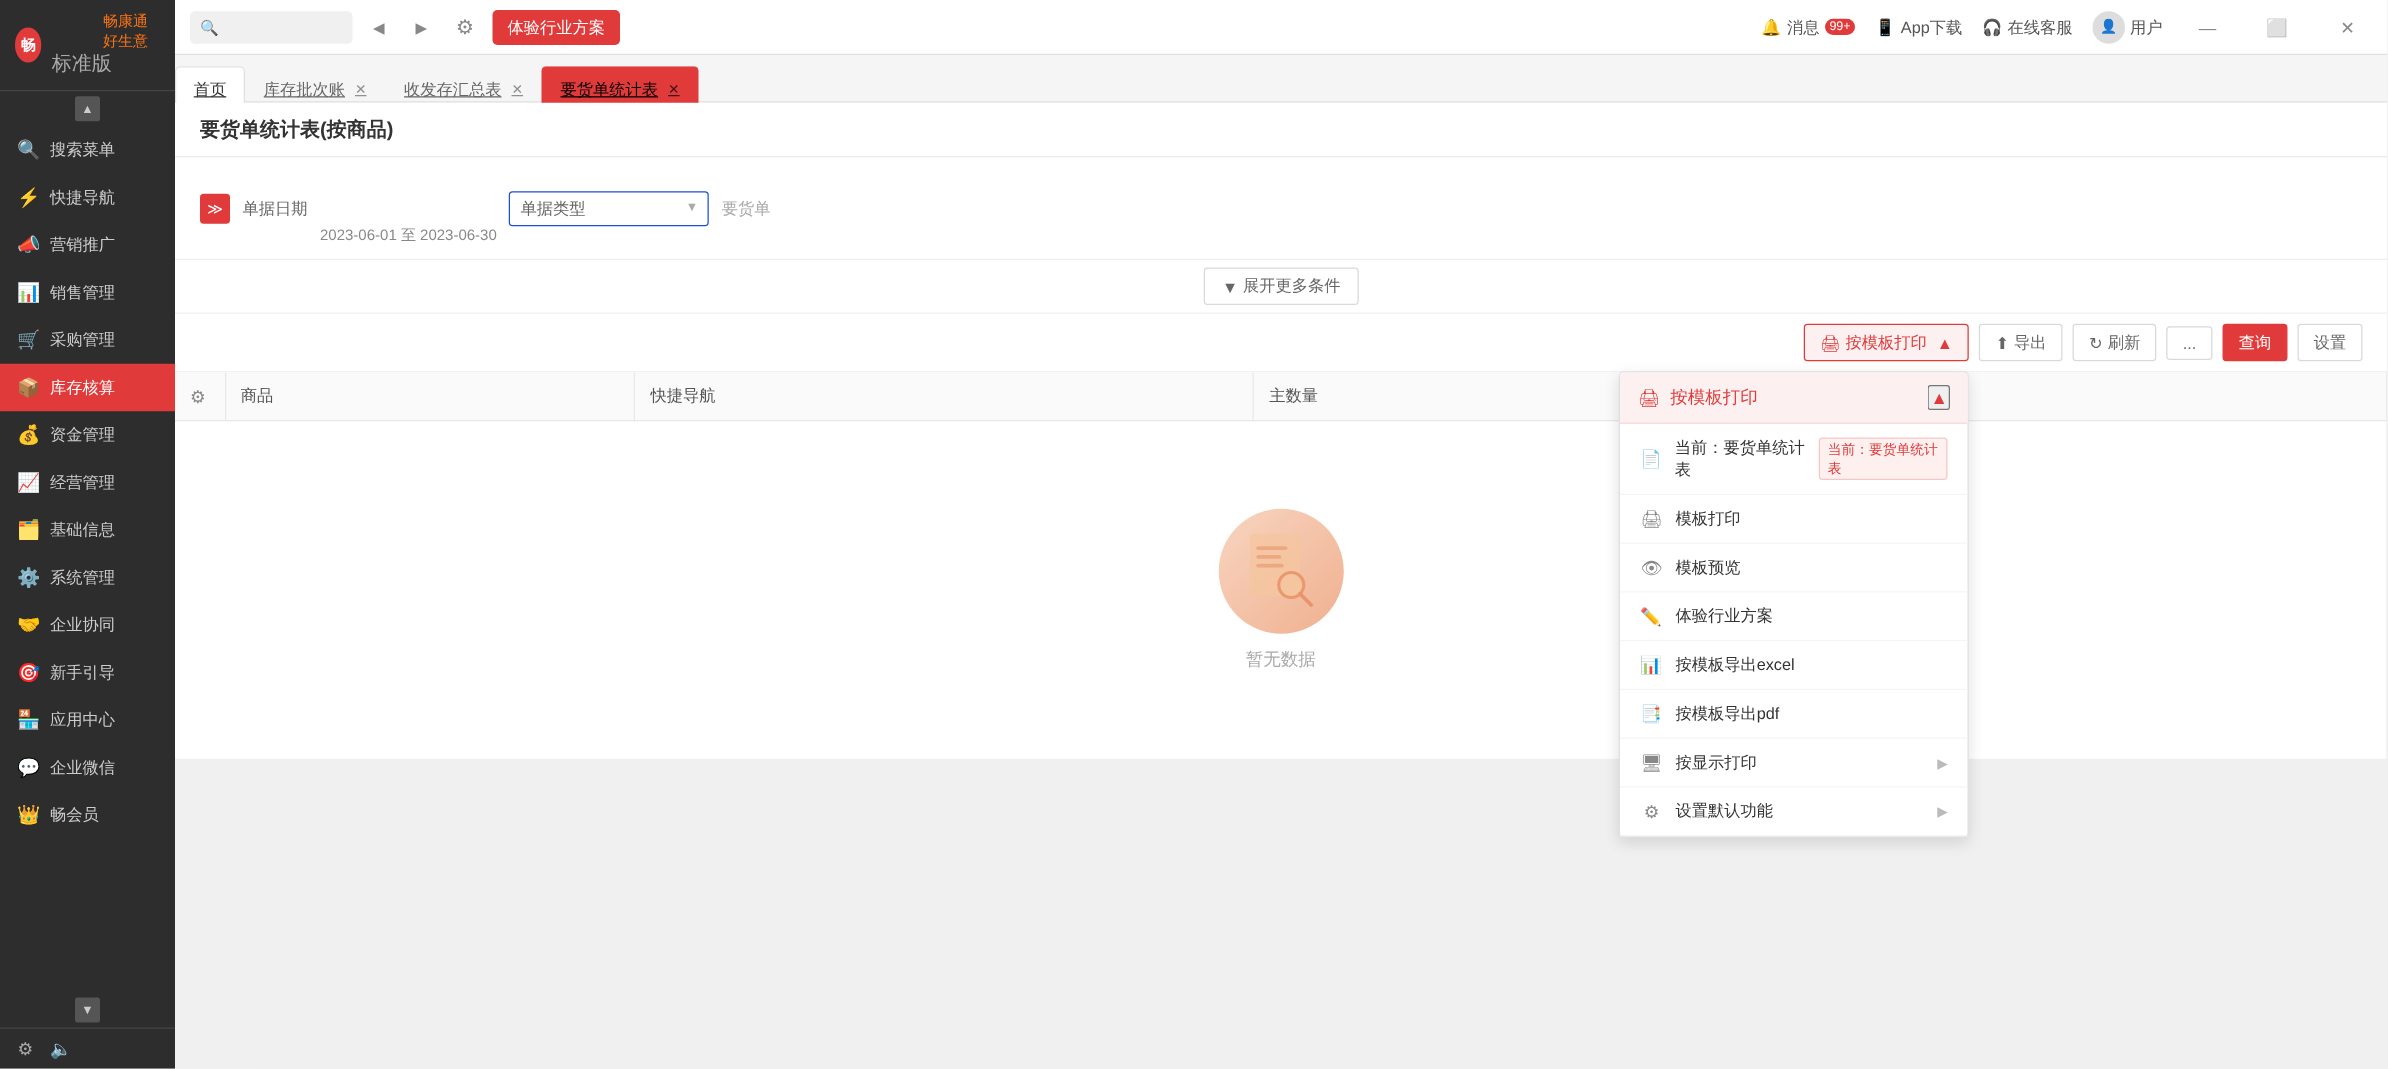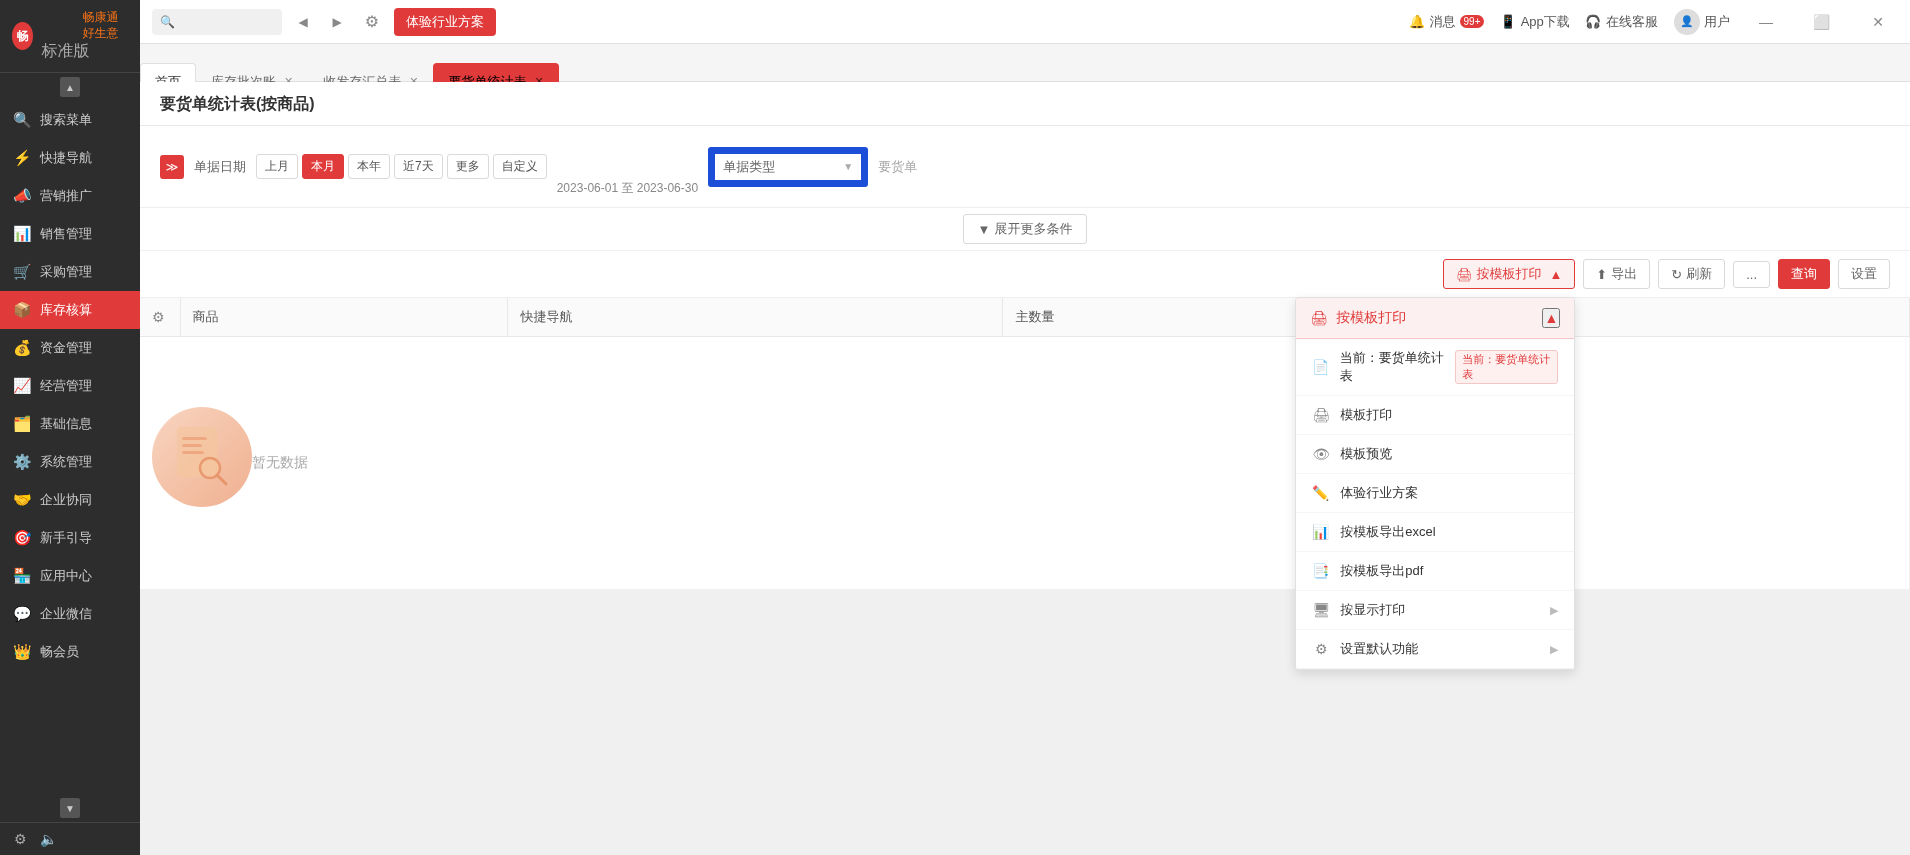--- a/index.html
+++ b/index.html
@@ -123,21 +123,21 @@
     }
     .tab {
       height: 36px;
       padding: 0 14px;
       display: flex; align-items: center; gap: 6px;
       font-size: 13px; cursor: pointer;
       border: 1px solid transparent;
       border-bottom: none;
       border-radius: 4px 4px 0 0;
       background: transparent; color: #666;
-      position: relative; top: 18px; text-decoration: underline;
+      position: relative; top: 8px; text-decoration: underline;
     }
     .tab.active {
       background: #e03a3a; color: #000000;
       border-color: #e03a3a;
     }
     .tab-close {
       font-size: 11px; color: inherit; opacity: 0.7;
       cursor: pointer; margin-left: 2px;
     }
     .tab-home { color: #333; background: #fff; border-color: #e0e0e0; }
@@ -178,21 +178,21 @@
       padding: 3px 8px; border: 1px solid #d9d9d9;
       background: #fff; border-radius: 3px; cursor: pointer;
       font-size: 12px; color: #555;
     }
     .date-btn.active {
       background: #e03a3a; color: #fff; border-color: #e03a3a;
     }
     .date-range { font-size: 12px; color: #888; margin-top: 44px; }
     .filter-dropdown {
       display: flex; align-items: center; gap: 18px;
-      border: 7px solid #1d4ed8; border-radius: 3px;
+      border: 1px solid #1d4ed8; border-radius: 3px;
       padding: 4px 8px; background: #fff; cursor: pointer;
       min-width: 160px; font-size: 13px; color: #666;
     }
     .filter-dropdown-arrow { color: #aaa; font-size: 10px; margin-left: auto; }
     .expand-more-btn {
       display: flex; align-items: center; gap: 4px;
       padding: 5px 14px; border: 1px solid #d9d9d9;
       background: #fff; border-radius: 3px; cursor: pointer;
       color: #666; font-size: 13px;
     }
@@ -228,22 +228,22 @@
     .data-table td {
       border-bottom: 1px solid #f0f0f0;
       border-right: 1px solid #f0f0f0;
       padding: 10px 12px;
       color: #333; font-size: 13px;
     }
     .settings-icon { color: #888; font-size: 14px; cursor: pointer; }
 
     
     .empty-state {
-      display: flex; flex-direction: row; align-items: center;
-      padding: 60px 0;
+      display: flex; flex-direction: column; align-items: center;
+      justify-content: center; padding: 60px 0;
     }
     .empty-icon {
       width: 100px; height: 100px;
       background: linear-gradient(135deg, #f8d5c0, #f0b090);
       border-radius: 50%;
       display: flex; align-items: center; justify-content: center;
       font-size: 40px; margin-bottom: 12px;
       position: relative;
     }
     .empty-text { color: #aaa; font-size: 14px; }
@@ -438,28 +438,20 @@
 
   <div class="content">
 
     <div class="page-header">
       <div class="page-title">要货单统计表(按商品)</div>
     </div>
 
     <div class="filter-bar">
       <button class="filter-expand-btn">≫</button>
       <span class="filter-label">单据日期</span>
-      <div class="date-btns">
-        <button class="date-btn">上月</button>
-        <button class="date-btn active">本月</button>
-        <button class="date-btn">本年</button>
-        <button class="date-btn">近7天</button>
-        <button class="date-btn">更多</button>
-        <button class="date-btn">自定义</button>
-      </div>
       <span class="date-range">2023-06-01 至 2023-06-30</span>
       <div class="filter-dropdown">
         <span>单据类型</span>
         <span class="filter-dropdown-arrow">▼</span>
       </div>
       <span class="filter-label" style="color:#aaa">要货单</span>
     </div>
 
     <div style="background:#fff; border-bottom:1px solid #eee;">
       <div style="display:flex; align-items:center; justify-content:center; padding:6px 0; border-bottom:1px solid #f0f0f0;">

